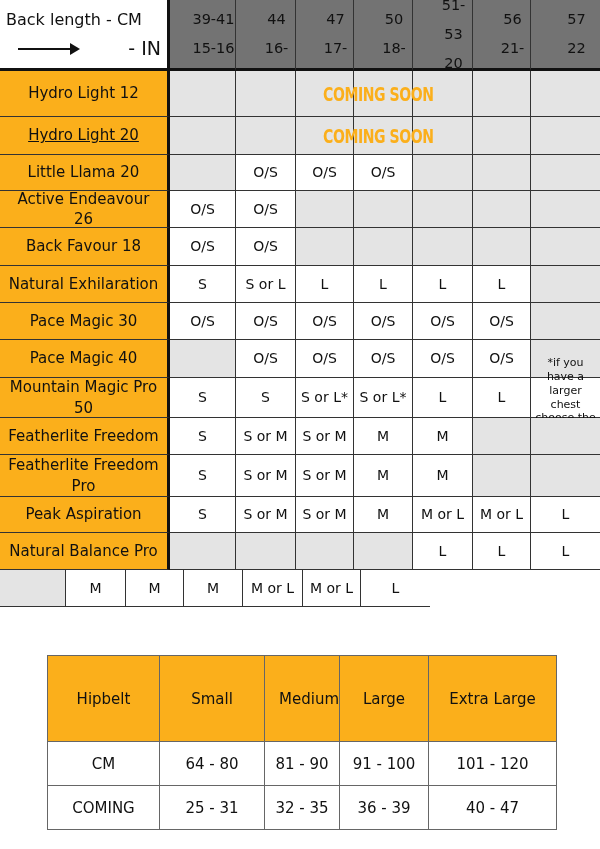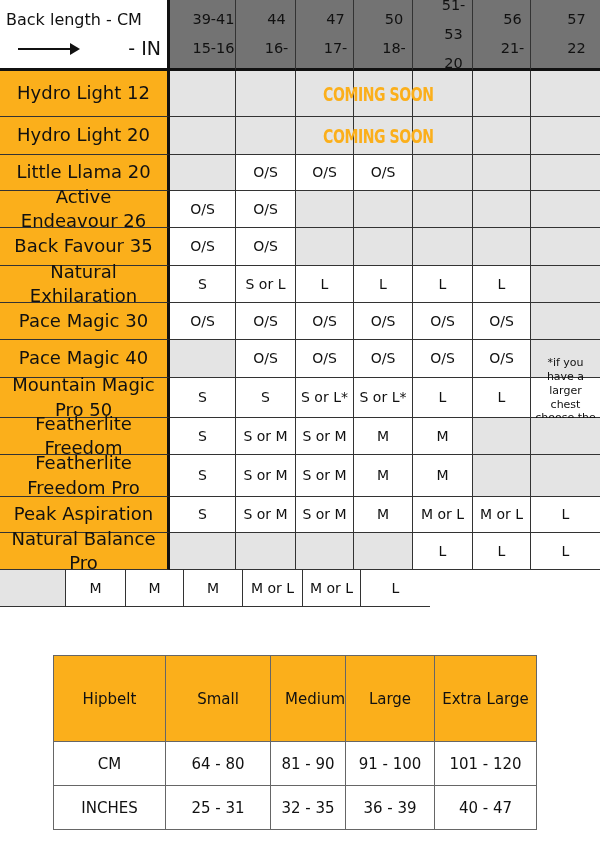--- a/index.html
+++ b/index.html
@@ -4,37 +4,37 @@
 <style>
   * { box-sizing: border-box; margin: 0; padding: 0; }
   body { width: 600px; height: 849px; background: #ffffff; font-family: "DejaVu Sans", "Liberation Sans", sans-serif; color: #111; position: relative; overflow: hidden; }
   .grid { position: absolute; left: 0; top: 0; width: 600px; }
   .row { display: flex; position: relative; }
   .cell { border-right: 1px solid #333; border-bottom: 1px solid #333; display: flex; align-items: center; justify-content: center; text-align: center; font-size: 14px; line-height: 1.35; }
   .c0 { width: 170px; }
   .c1 { width: 66px; } .c2 { width: 60px; } .c3 { width: 58px; } .c4 { width: 59px; } .c5 { width: 60px; } .c6 { width: 58px; } .c7 { width: 69px; border-right: none; }
   .hdr .cell { background: #737373; font-size: 14.5px; flex-direction: column; padding-left: 22px; }
   .hdr .cell span { display: block; line-height: 29px; }
-  .label-cell { background: #fbaf1b; font-size: 18px; padding: 0 6px; border-right: 3px solid #111; }
+  .label-cell { background: #fbaf1b; font-size: 15px; padding: 0 6px; border-right: 3px solid #111; }
   .hdr .title-cell { background: #fff; border-right: 3px solid #111; border-bottom: 3px solid #111; align-items: stretch; justify-content: flex-start; padding: 6px 6px 0 6px; }
   .hdr .numcell { border-bottom: 3px solid #111; }
   .title-l1 { font-size: 16px; line-height: 28px; text-align: left; }
   .title-l2 { display: flex; justify-content: space-between; align-items: center; font-size: 19px; line-height: 30px; }
   .arrow { width: 62px; height: 12px; position: relative; margin-left: 12px; }
   .arrow:before { content: ""; position: absolute; left: 0; top: 5px; width: 54px; height: 2px; background: #111; }
   .arrow:after { content: ""; position: absolute; right: 0; top: 0; border-left: 10px solid #111; border-top: 6px solid transparent; border-bottom: 6px solid transparent; }
   .empty { background: #e4e4e4; }
   .val { background: #fff; }
   .coming { position: absolute; left: 323px; top: 0; height: 100%; display: flex; align-items: center; font-family: "DejaVu Sans Condensed", "DejaVu Sans", sans-serif; font-weight: bold; color: #fbaf1b; font-size: 19px; letter-spacing: -0.5px; transform: scaleX(0.82); transform-origin: left center; pointer-events: none; }
   .note { font-size: 11px; line-height: 1.25; padding: 0 2px; }
-  .hip { position: absolute; left: 53px; top: 655px; border-collapse: collapse; }
+  .hip { position: absolute; left: 47px; top: 655px; border-collapse: collapse; }
   .hip td, .hip th { border: 1px solid #666; text-align: center; font-weight: normal; font-size: 15px; }
   .hip th { background: #fbaf1b; height: 86px; }
   .hip td { background: #fff; height: 44px; }
-  .hip .h0 { width: 112px; } .hip .h1 { width: 105px; } .hip .h2 { width: 75px; text-align: right; } .hip .h3 { width: 89px; } .hip .h4 { width: 102px; }
+  .hip .h0 { width: 112px; } .hip .h1 { width: 105px; } .hip .h2 { width: 75px; text-align: right; } .hip .h3 { width: 89px; } .hip .h4 { width: 128px; }
 </style>
 </head>
 <body>
 
 <div class="grid">
   <div class="row hdr" style="height:71px;">
     <div class="cell c0 title-cell">
       <div class="title-l1">Back length - CM</div>
       <div class="title-l2">
         <span class="arrow"></span>
@@ -75,21 +75,21 @@
         <div class="cell c0 label-cell">Hydro Light 12</div>
         <div class="cell c1 empty"></div>
         <div class="cell c2 empty"></div>
         <div class="cell c3 empty"></div>
         <div class="cell c4 empty"></div>
         <div class="cell c5 empty"></div>
         <div class="cell c6 empty"></div>
         <div class="cell c7 empty"></div>
         <div class="coming">COMING SOON</div>
       </div>
-      <div class="row" style="height: 38px;">
+      <div class="row" style="height: 38px; text-decoration: underline;">
         <div class="cell c0 label-cell">Hydro Light 20</div>
         <div class="cell c1 empty"></div>
         <div class="cell c2 empty"></div>
         <div class="cell c3 empty"></div>
         <div class="cell c4 empty"></div>
         <div class="cell c5 empty"></div>
         <div class="cell c6 empty"></div>
         <div class="cell c7 empty"></div>
         <div class="coming">COMING SOON</div>
       </div>
@@ -107,21 +107,21 @@
         <div class="cell c0 label-cell">Active Endeavour 26</div>
         <div class="cell c1 val">O/S</div>
         <div class="cell c2 val">O/S</div>
         <div class="cell c3 empty"></div>
         <div class="cell c4 empty"></div>
         <div class="cell c5 empty"></div>
         <div class="cell c6 empty"></div>
         <div class="cell c7 empty"></div>
       </div>
       <div class="row" style="height: 38px;">
-        <div class="cell c0 label-cell">Back Favour 35</div>
+        <div class="cell c0 label-cell">Back Favour 18</div>
         <div class="cell c1 val">O/S</div>
         <div class="cell c2 val">O/S</div>
         <div class="cell c3 empty"></div>
         <div class="cell c4 empty"></div>
         <div class="cell c5 empty"></div>
         <div class="cell c6 empty"></div>
         <div class="cell c7 empty"></div>
       </div>
       <div class="row" style="height: 37px;">
         <div class="cell c0 label-cell">Natural Exhilaration</div>
@@ -225,20 +225,20 @@
     <th class="h4">Extra Large</th>
   </tr>
   <tr>
     <td>CM</td>
     <td>64 - 80</td>
     <td>81 - 90</td>
     <td>91 - 100</td>
     <td>101 - 120</td>
   </tr>
   <tr>
-    <td>INCHES</td>
+    <td>COMING</td>
     <td>25 - 31</td>
     <td>32 - 35</td>
     <td>36 - 39</td>
     <td>40 - 47</td>
   </tr>
 </tbody>
   </table>
 
 </body></html>

